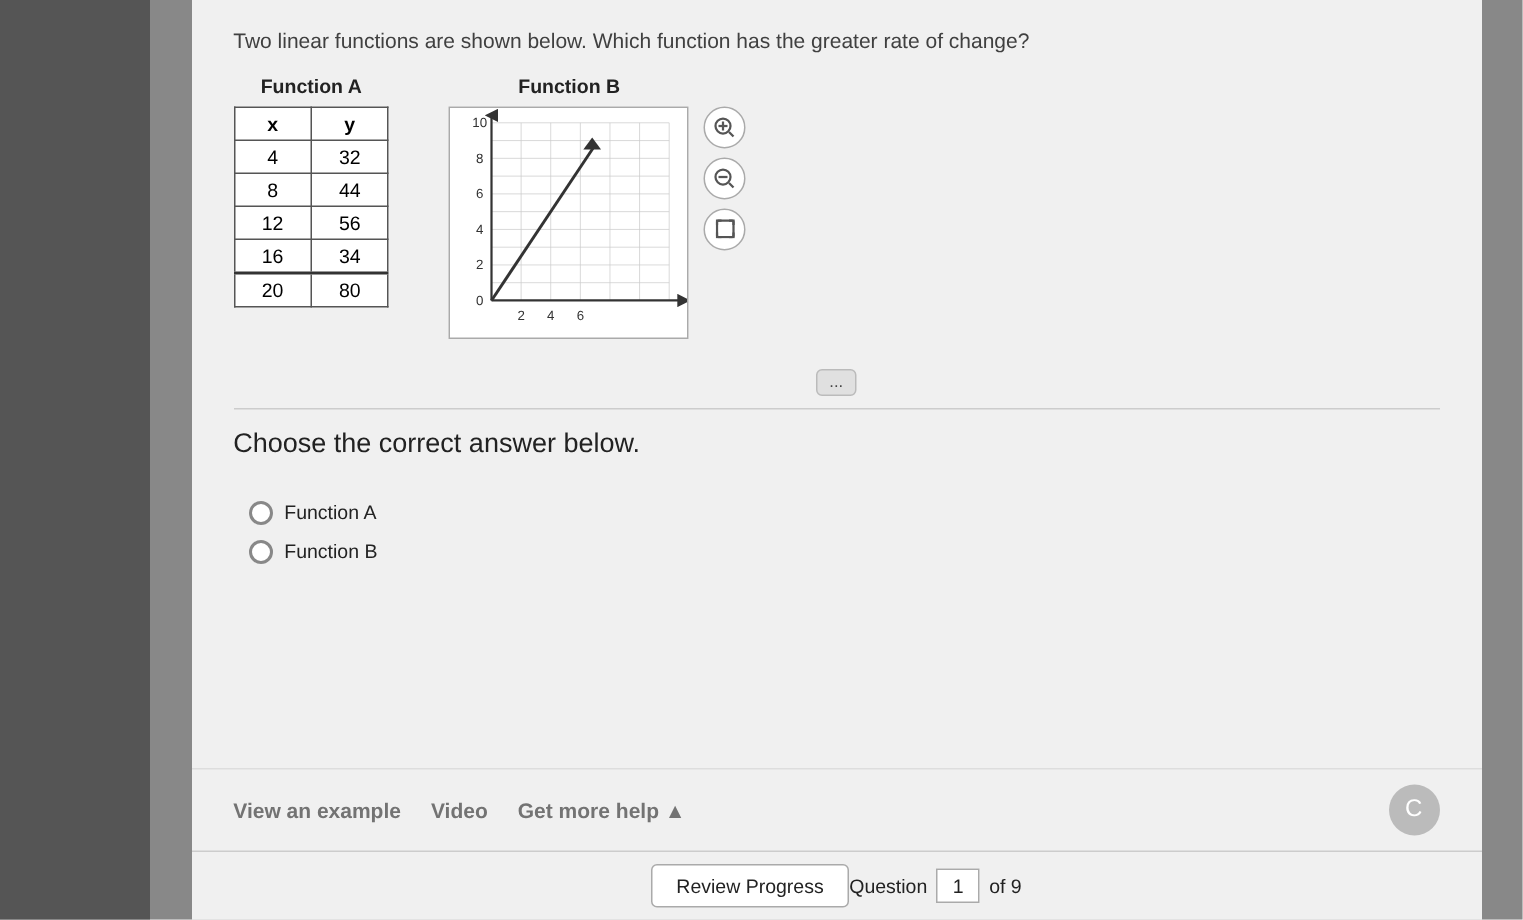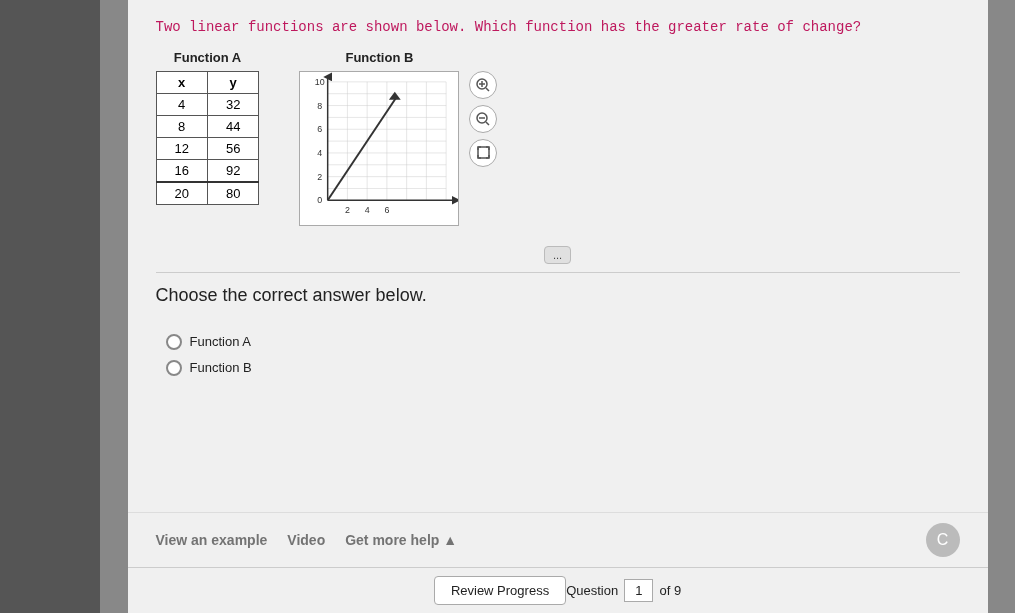--- a/index.html
+++ b/index.html
@@ -22,24 +22,23 @@
       flex-direction: column;
       margin-left: 100px;
     }
     .content-area {
       flex: 1;
       padding: 18px 28px 10px 28px;
       overflow: hidden;
     }
     .question-text {
       font-size: 14px;
-      color: #be185d;
+      color: #404040;
       margin-bottom: 12px;
       line-height: 1.4;
-      font-family: Liberation Mono, monospace;
     }
     .functions-row {
       display: flex;
       gap: 40px;
       align-items: flex-start;
       margin-bottom: 16px;
     }
     .function-section {
       display: flex;
       flex-direction: column;
@@ -239,21 +238,21 @@
             <tr>
               <td>8</td>
               <td>44</td>
             </tr>
             <tr>
               <td>12</td>
               <td>56</td>
             </tr>
             <tr>
               <td>16</td>
-              <td>92</td>
+              <td>34</td>
             </tr>
             <tr>
               <td class="special-row">20</td>
               <td class="special-row">80</td>
             </tr>
           </tbody>
         </table>
       </div>
 
       <div class="function-section">

